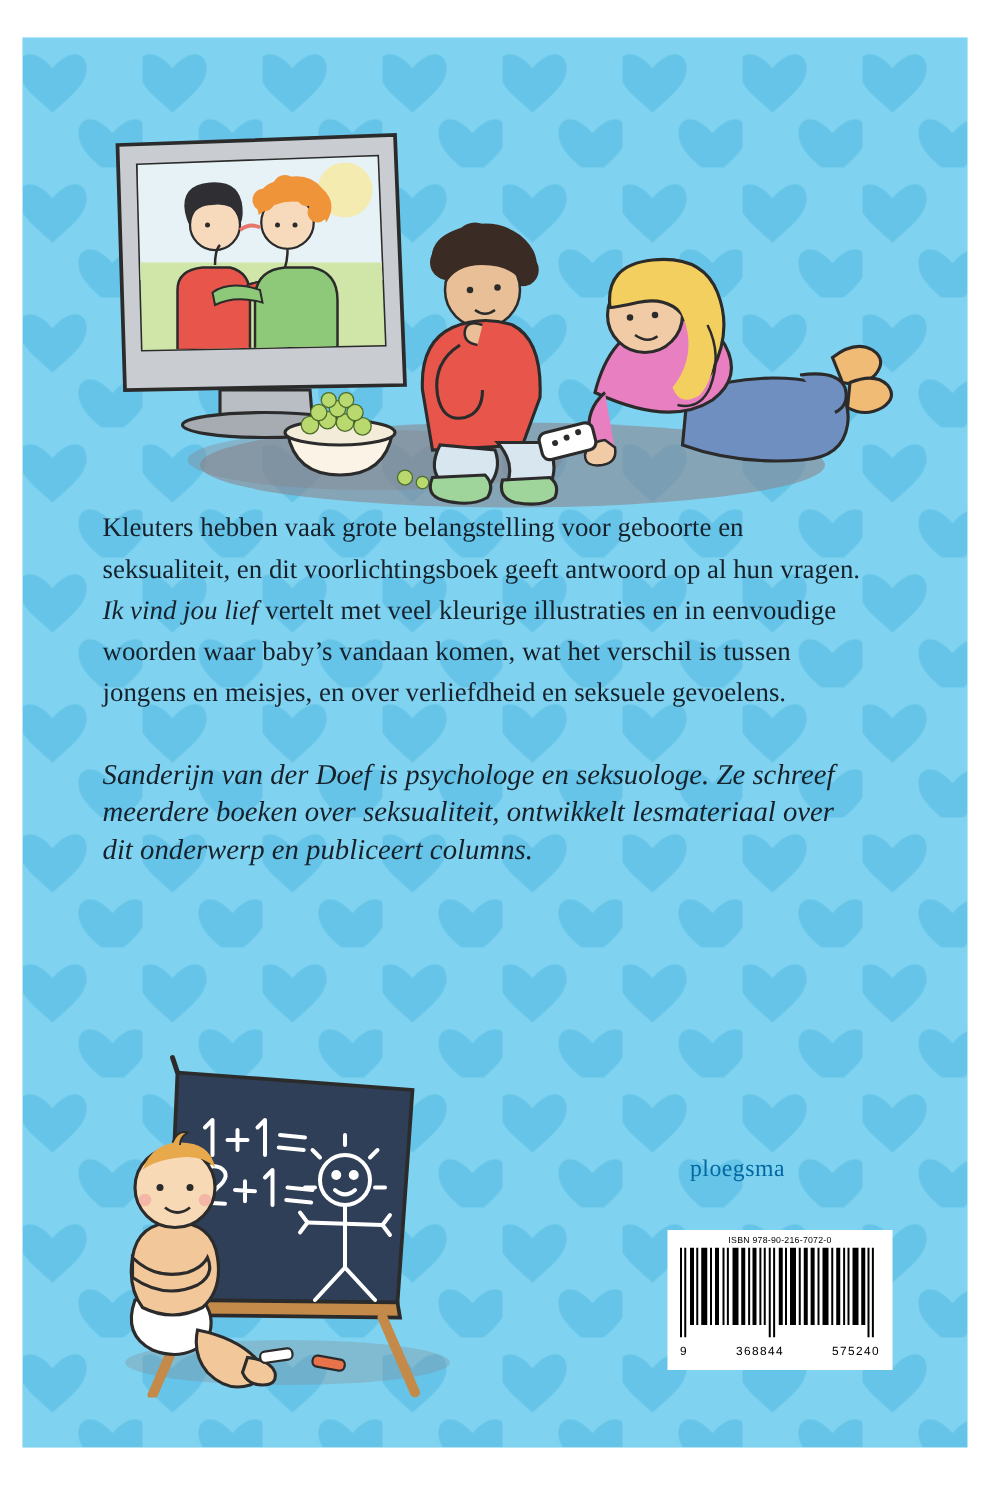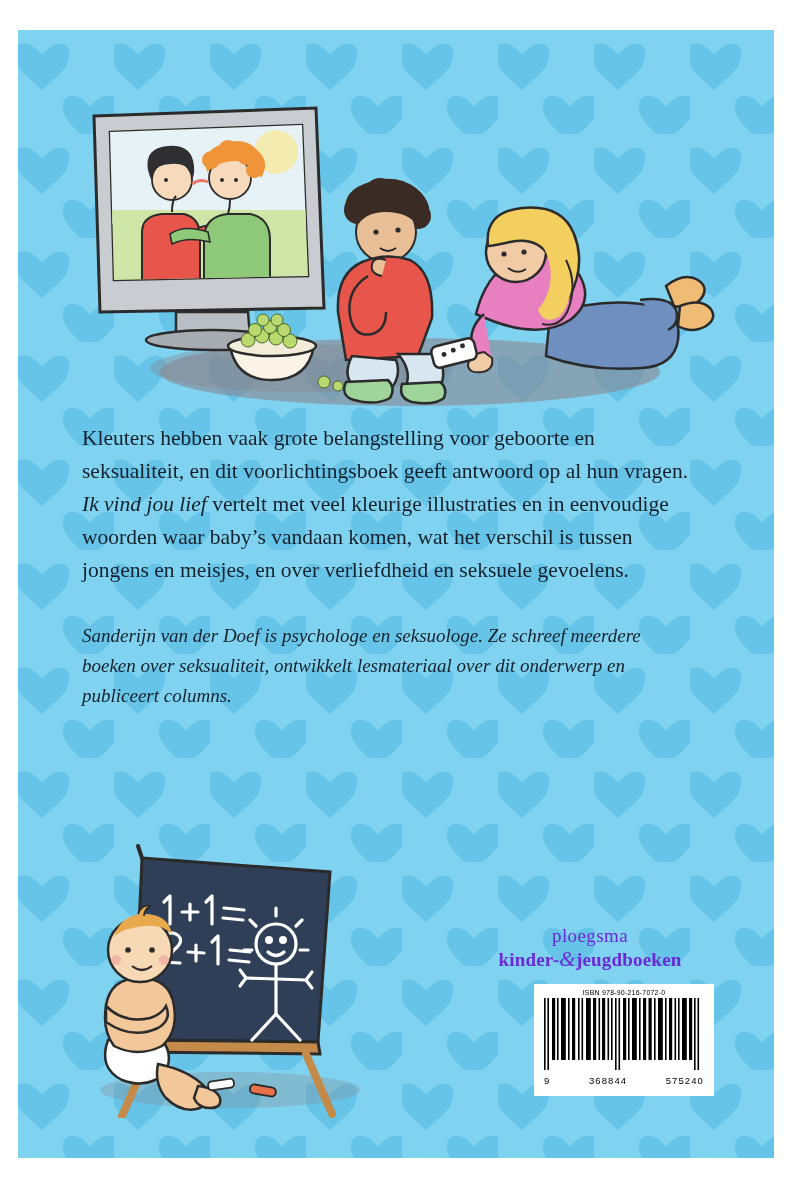--- a/index.html
+++ b/index.html
@@ -44,38 +44,38 @@
     left: 62px;
     top: 70px;
     width: 640px;
     height: 320px;
   }
 
   
   .copy {
     position: absolute;
     left: 64px;
-    top: 392px;
+    top: 376px;
     width: 610px;
   }
   .copy p.body {
     font-family: "Liberation Serif", serif;
     font-size: 21.5px;
     line-height: 33px;
     color: #16212b;
     margin: 0;
   }
   .copy p.body em {
     font-style: italic;
     text-align: right;
   }
   .copy .bio {
     margin-top: 34px;
     font-style: italic;
-    font-size: 19px;
+    font-size: 23px;
     line-height: 30px;
     color: #16212b;
     width: 600px;
   }
 
   
   .illo-bottom {
     position: absolute;
     left: 62px;
     top: 798px;
@@ -83,21 +83,21 @@
     height: 290px;
   }
 
   
   .logo {
     position: absolute;
     right: 84px;
     top: 895px;
     width: 200px;
     text-align: center;
-    color: #6d28d9;
+    color: #0369a1;
     font-family: "Liberation Serif", serif;
   }
   .logo .l1 {
     font-size: 19px;
     letter-spacing: 0.4px;
     line-height: 22px;
   }
   .logo .l2 {
     font-size: 19px;
     font-weight: bold;
@@ -352,21 +352,20 @@
       </g>
 
       <g>
         <rect x="128" y="252" width="26" height="9" rx="4" transform="rotate(-8 141 256)" fill="#ffffff" stroke="#2b2b2b" stroke-width="1.8"></rect>
         <rect x="170" y="258" width="26" height="9" rx="4" transform="rotate(10 183 262)" fill="#e8724a" stroke="#2b2b2b" stroke-width="1.8"></rect>
       </g>
     </svg>
 
     <div class="logo">
       <div class="l1">ploegsma</div>
-      <div class="l2"><span>kinder-</span><span class="amp">&amp;</span><span>jeugdboeken</span></div>
     </div>
 
     <div class="barcode-box">
       <div class="barcode-isbn">ISBN 978-90-216-7072-0</div>
       <svg class="barcode-bars" viewBox="0 0 164 72" preserveAspectRatio="none">
         <g fill="#000000">
           <rect x="2" y="0" width="1.6" height="72"></rect>
           <rect x="5.4" y="0" width="1.6" height="72"></rect>
           <rect x="10" y="0" width="3.2" height="62"></rect>
           <rect x="15" y="0" width="1.6" height="62"></rect>

